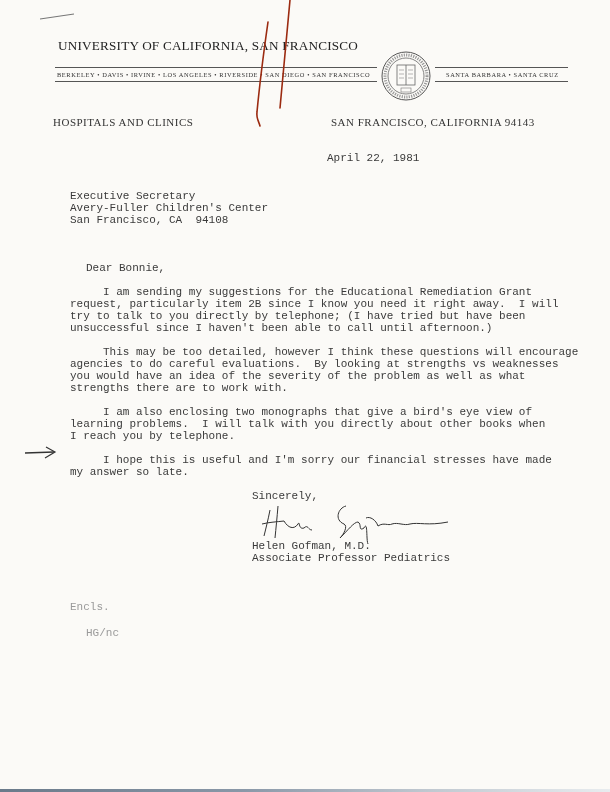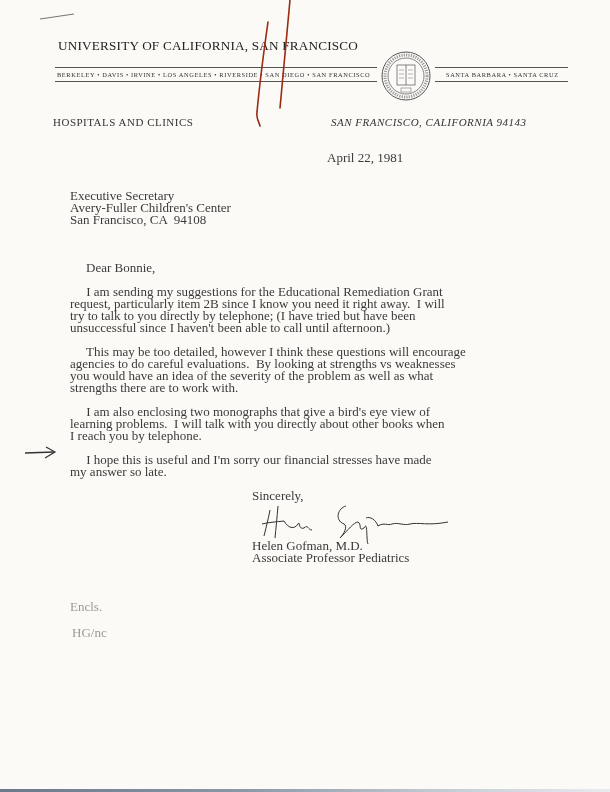--- a/index.html
+++ b/index.html
@@ -19,22 +19,22 @@
     font-size: 6.4px; letter-spacing: 0.6px; color: #333; white-space: nowrap;
     text-transform: uppercase;
   }
   .small-caps {
     font-size: 11px; letter-spacing: 0.5px; color: #333; white-space: nowrap;
   }
   .seal {
     left: 380px; top: 50px; width: 52px; height: 52px;
   }
   .type {
-    font-family: Liberation Serif, serif;
-    font-size: 13px; color: #3a3a3a; line-height: 12.1px; white-space: pre;
+    font-family: Liberation Mono, monospace;
+    font-size: 11px; color: #3a3a3a; line-height: 12.1px; white-space: pre;
   }
   .faint { color: #9a9a9a; }
   .bottom-strip {
     left: 0; top: 789px; width: 610px; height: 3px;
     background: linear-gradient(90deg, #6a7a8a, #8a98a8 40%, #c0c8d0 70%, #e8ecef);
   }
 </style>
 </head>
 <body>
 
@@ -59,21 +59,21 @@
     <line x1="19" y1="24" x2="24" y2="24" stroke="#888" stroke-width="0.6"></line>
     <line x1="19" y1="28" x2="24" y2="28" stroke="#888" stroke-width="0.6"></line>
     <line x1="28" y1="20" x2="33" y2="20" stroke="#888" stroke-width="0.6"></line>
     <line x1="28" y1="24" x2="33" y2="24" stroke="#888" stroke-width="0.6"></line>
     <line x1="28" y1="28" x2="33" y2="28" stroke="#888" stroke-width="0.6"></line>
     <rect x="21" y="38" width="10" height="4" fill="none" stroke="#777" stroke-width="0.6"></rect>
   </svg>
 </div>
 
 <div class="abs small-caps" style="left:53px; top:116px;">HOSPITALS AND CLINICS</div>
-<div class="abs small-caps" style="left:331px; top:116px;font-style:italic;">SAN FRANCISCO, CALIFORNIA 94143</div>
+<div class="abs small-caps" style="left:331px; top:116px;">SAN FRANCISCO, CALIFORNIA 94143</div>
 
 <div class="abs" style="left:250px; top:0px; width:50px; height:130px;">
   <svg width="50" height="130" viewBox="0 0 50 130">
     <path d="M18 22 C 14 50, 10 80, 7 112 C 6 118, 9 122, 10 126" stroke="#9b2a10" stroke-width="1.6" fill="none" stroke-linecap="round"></path>
     <path d="M40 0 C 37 30, 34 65, 30 108" stroke="#9b2a10" stroke-width="1.6" fill="none" stroke-linecap="round"></path>
   </svg>
 </div>
 
 <div class="abs" style="left:38px; top:10px; width:42px; height:14px;">
   <svg width="42" height="14" viewBox="0 0 42 14">
@@ -131,15 +131,15 @@
     <path d="M88 6 C 80 8, 76 20, 86 24 C 90 26, 86 34, 82 38 C 90 30, 96 22, 100 22 C 104 24, 100 32, 106 28 C 110 20, 108 40, 110 44 M108 18 C 112 16, 118 20, 120 26 C 126 22, 130 26, 134 24 C 140 22, 146 26, 152 24 C 160 22, 170 26, 190 22" stroke="#333" stroke-width="1" fill="none"></path>
   </svg>
 </div>
 
 <div class="abs" style="left:252px; top:540px;">
   <div class="type">Helen Gofman, M.D.</div>
   <div class="type">Associate Professor Pediatrics</div>
 </div>
 
 <div class="abs type faint" style="left:70px; top:601px;text-align:right;">Encls.</div>
-<div class="abs type faint" style="left:72px; top:627px;">HG/nc</div>
+<div class="abs type faint" style="left:86px; top:627px;">HG/nc</div>
 
 <div class="abs bottom-strip"></div>
 
 </body></html>

